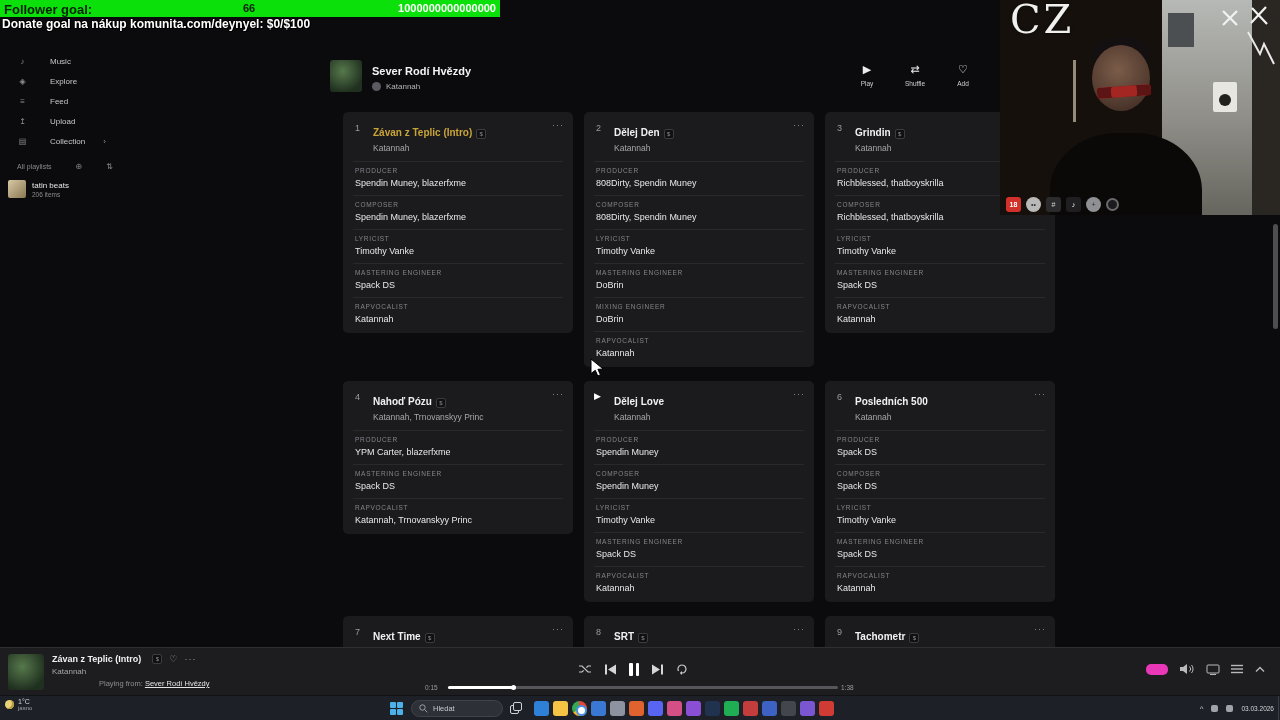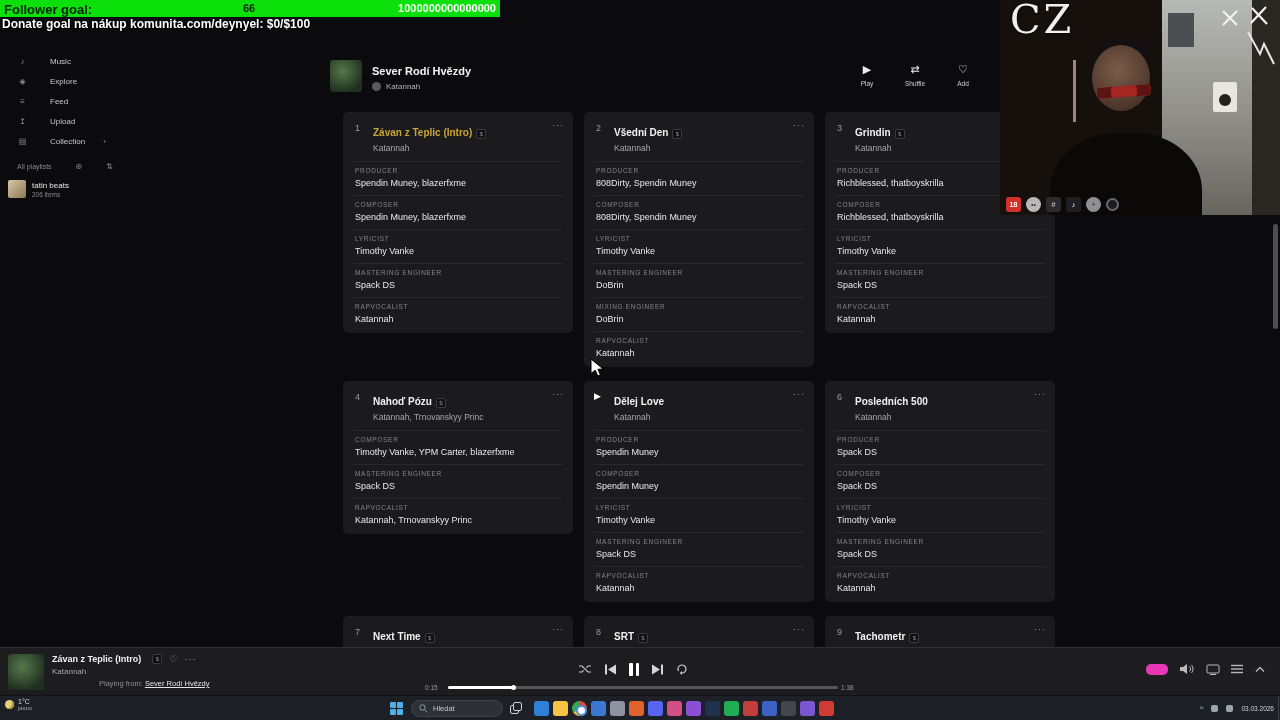--- a/index.html
+++ b/index.html
@@ -248,21 +248,21 @@
               <div class="cvalue">Katannah</div>
             </div>
           </div>
   </div>
 
   <div class="card">
     <div class="card-head">
       <span class="tnum">2</span>
 
       <div>
-        <span class="ttitle">Všední Den</span><span class="badge">$</span>
+        <span class="ttitle">Dělej Den</span><span class="badge">$</span>
         <div class="tartist">Katannah</div>
       </div>
       <span class="tmenu">···</span>
     </div>
     <div class="credits">
             <div class="credit">
               <div class="clabel">Producer</div>
               <div class="cvalue">808Dirty, Spendin Muney</div>
             </div>
             <div class="credit">
@@ -327,22 +327,22 @@
       <span class="tnum">4</span>
 
       <div>
         <span class="ttitle">Nahoď Pózu</span><span class="badge">$</span>
         <div class="tartist">Katannah, Trnovanskyy Princ</div>
       </div>
       <span class="tmenu">···</span>
     </div>
     <div class="credits">
             <div class="credit">
-              <div class="clabel">Composer</div>
-              <div class="cvalue">Timothy Vanke, YPM Carter, blazerfxme</div>
+              <div class="clabel">Producer</div>
+              <div class="cvalue">YPM Carter, blazerfxme</div>
             </div>
             <div class="credit">
               <div class="clabel">Mastering Engineer</div>
               <div class="cvalue">Spack DS</div>
             </div>
             <div class="credit">
               <div class="clabel">Rapvocalist</div>
               <div class="cvalue">Katannah, Trnovanskyy Princ</div>
             </div>
           </div>

